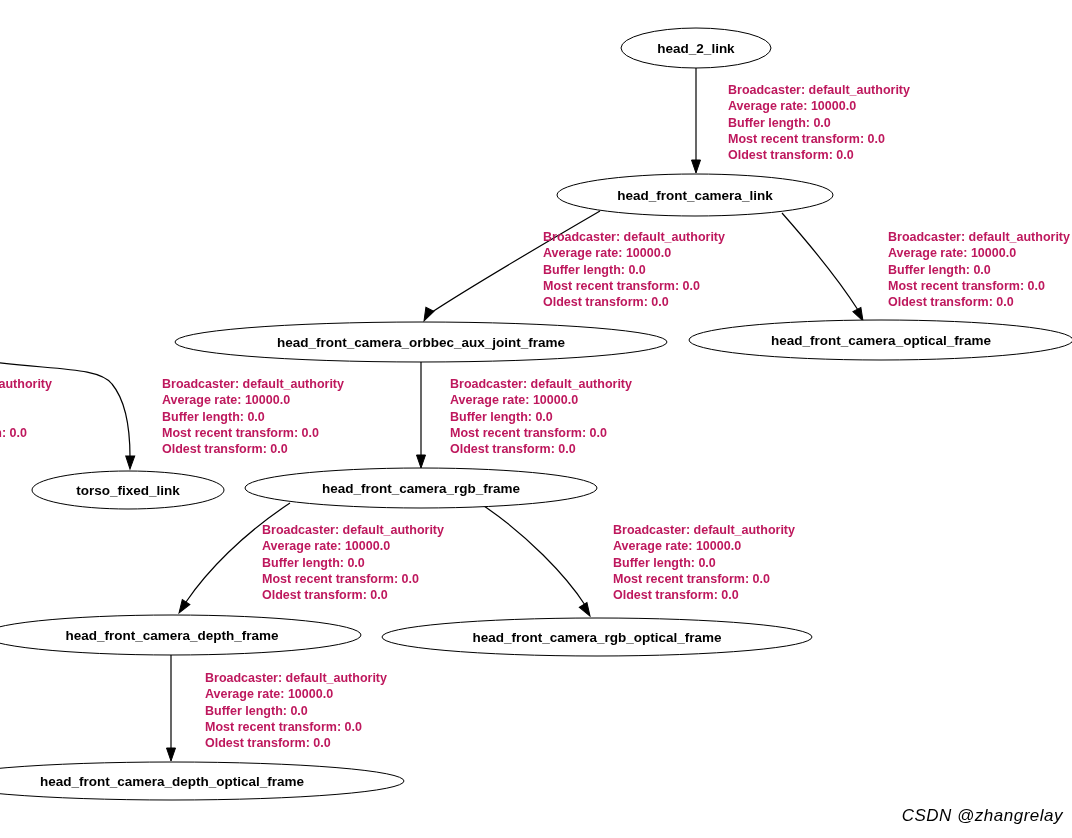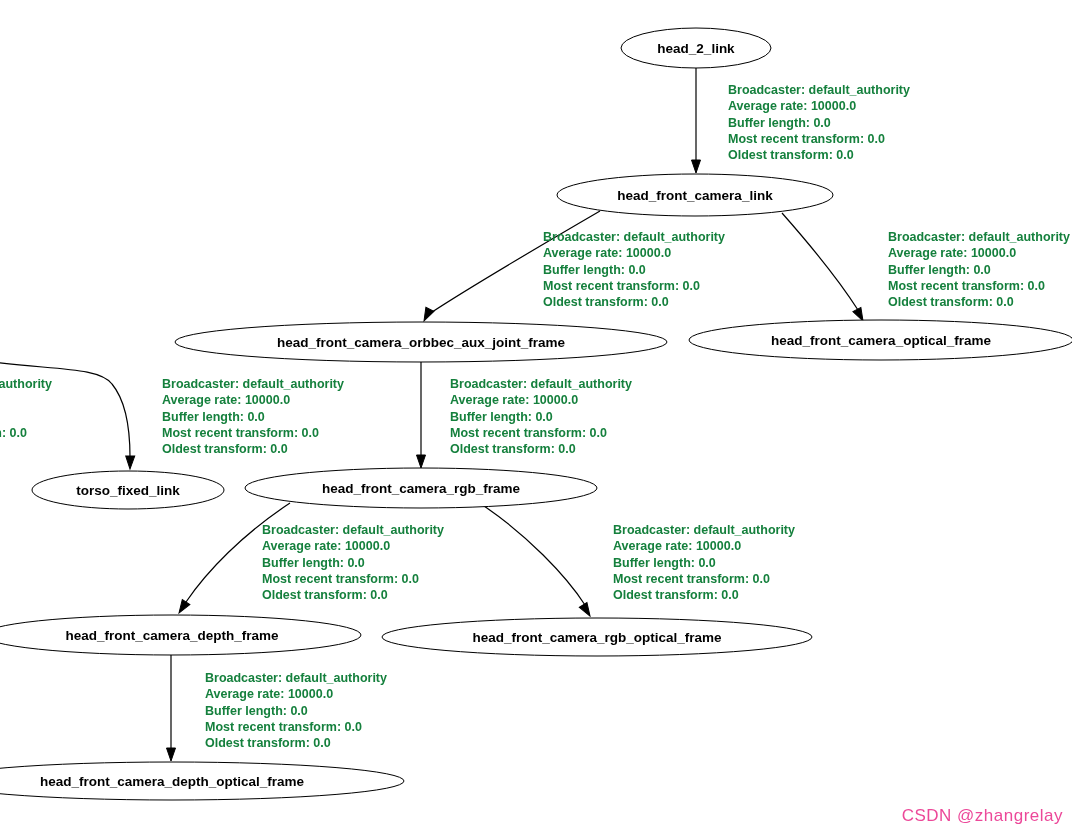--- a/index.html
+++ b/index.html
@@ -15,26 +15,26 @@
   .edge-path{fill:none;stroke:#000000;stroke-width:1.2;}
   .arrow-head{fill:#000000;stroke:#000000;}
   .node-label{
     font-family:"Liberation Sans", sans-serif;
     font-weight:700;font-size:13.5px;fill:#000000;
     text-anchor:middle;
   }
   .elabel{
     position:absolute;
     font-weight:700;font-size:12.5px;line-height:16.3px;
-    color:#15803d;white-space:nowrap;
+    color:#be185d;white-space:nowrap;
   }
   #watermark{
     position:absolute;right:9px;top:806px;
-    font-size:17px;font-weight:400;color:#ec4899;
-    letter-spacing:0.5px;white-space:nowrap;
+    font-size:17px;font-weight:400;color:#000000;
+    letter-spacing:0.5px;white-space:nowrap;font-style:italic;
   }
 </style>
 </head>
 <body>
 
 <svg id="graph-svg" width="1072" height="838" viewBox="0 0 1072 838">
 
   <g>
 
     <path class="edge-path" d="M 696 68 L 696 161"></path>

